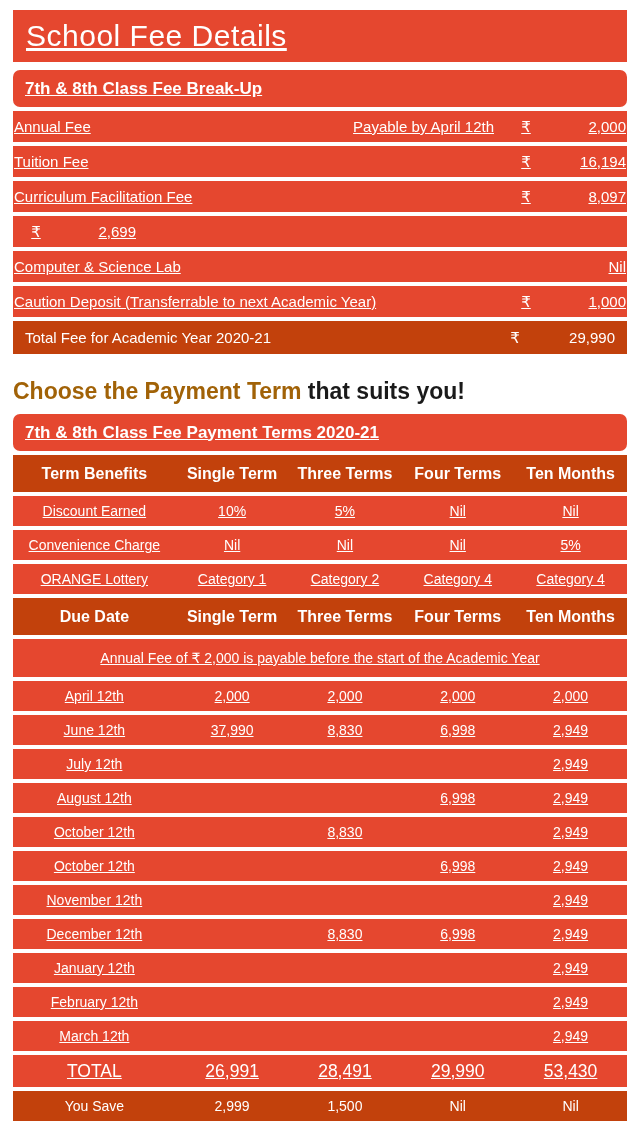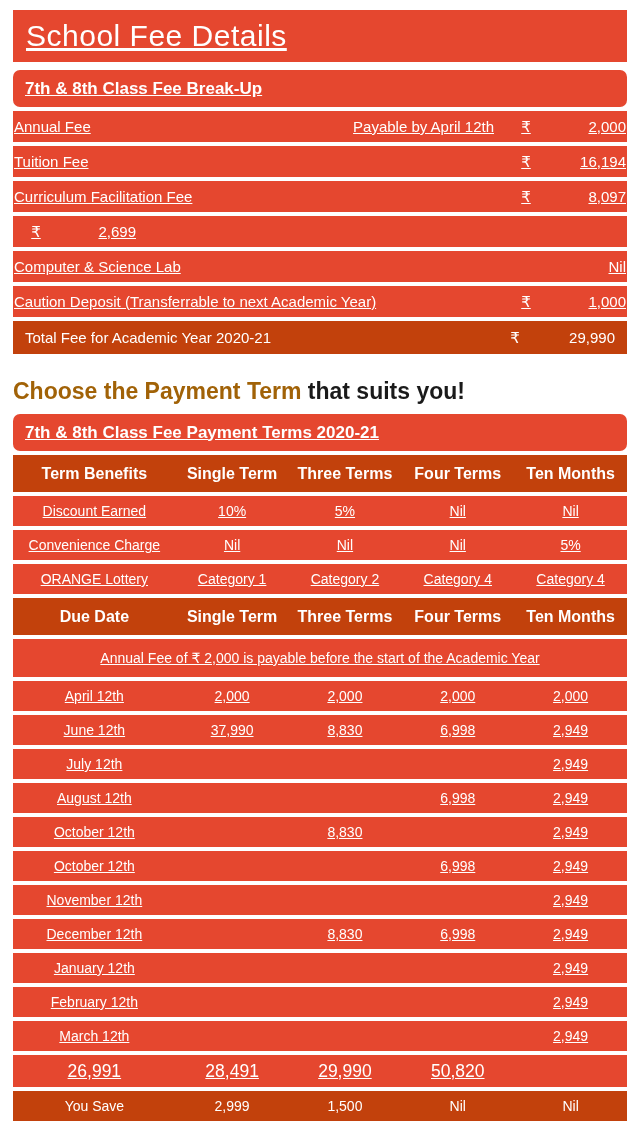--- a/index.html
+++ b/index.html
@@ -260,24 +260,25 @@
     </div>
     <div class="bar row5 val5">
       <span>March 12th</span>
       <span></span>
       <span></span>
       <span></span>
       <span>2,949</span>
     </div>
 
     <div class="bar row5 total-row">
+      <span>TOTAL</span>
       <span>26,991</span>
       <span>28,491</span>
       <span>29,990</span>
-      <span>50,820</span>
+      <span>53,430</span>
     </div>
 
     <div class="bar-black row5 save-row">
       <span>You Save</span>
       <span>2,999</span>
       <span>1,500</span>
       <span>Nil</span>
       <span>Nil</span>
     </div>
   </div>

